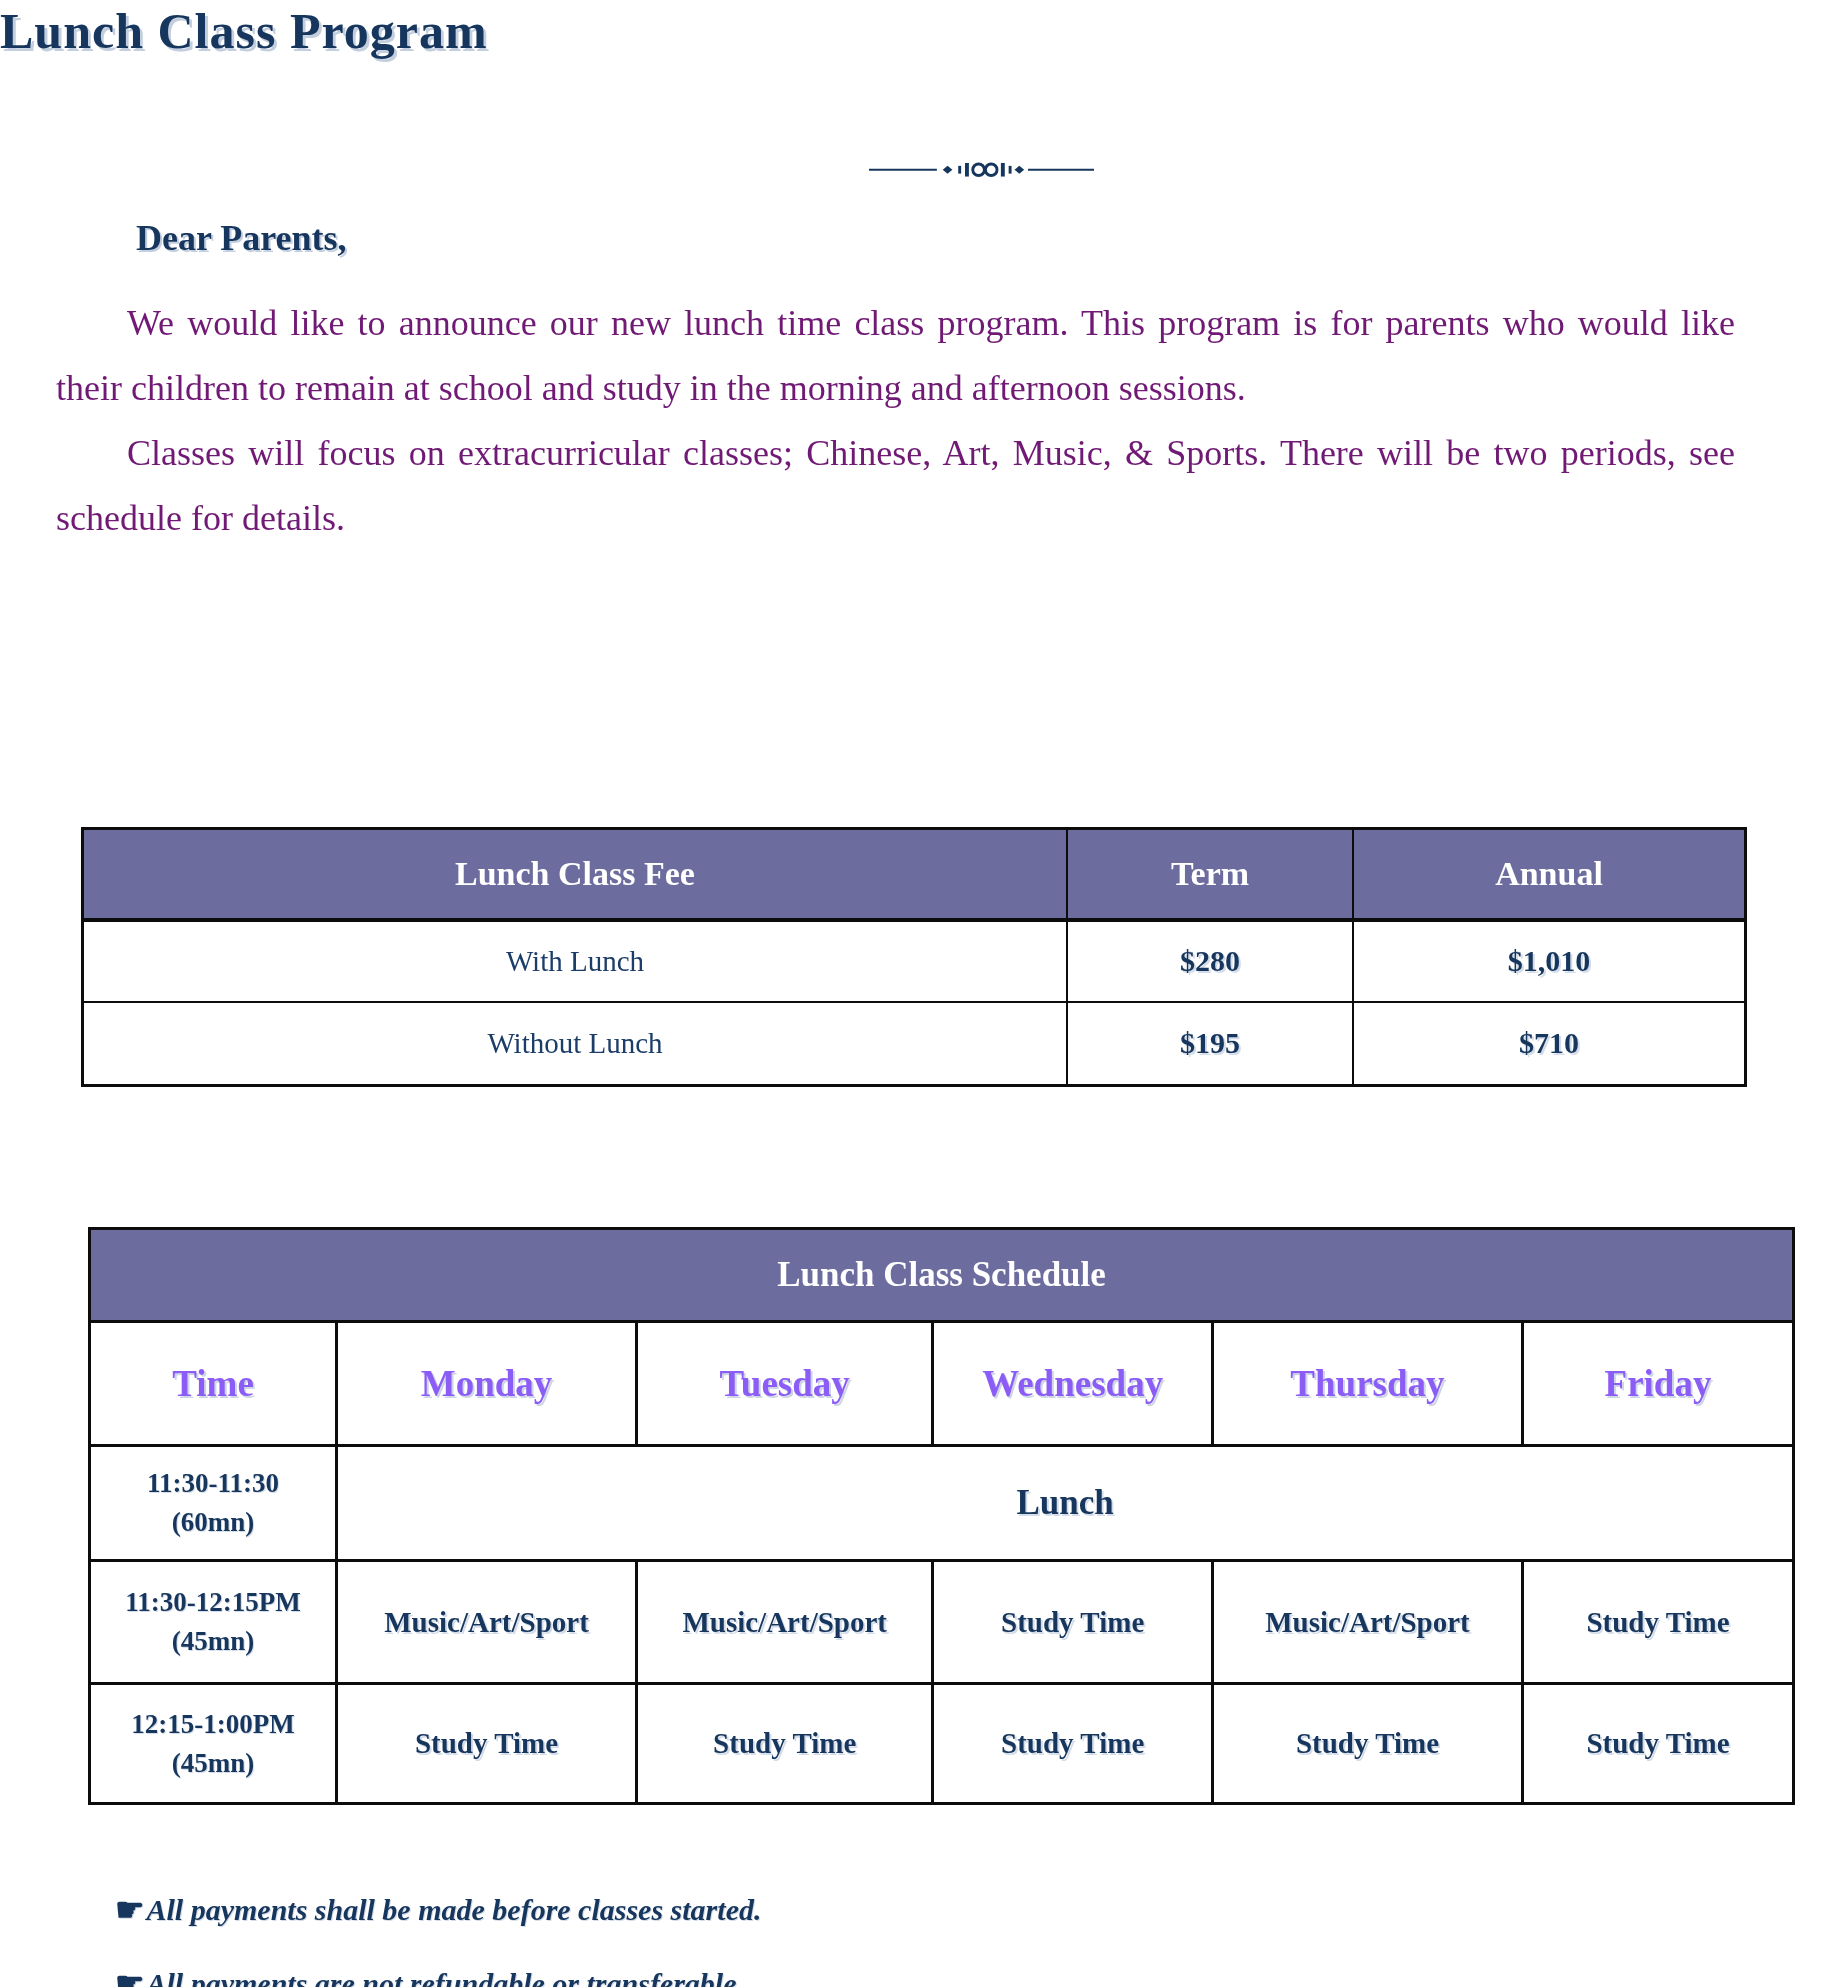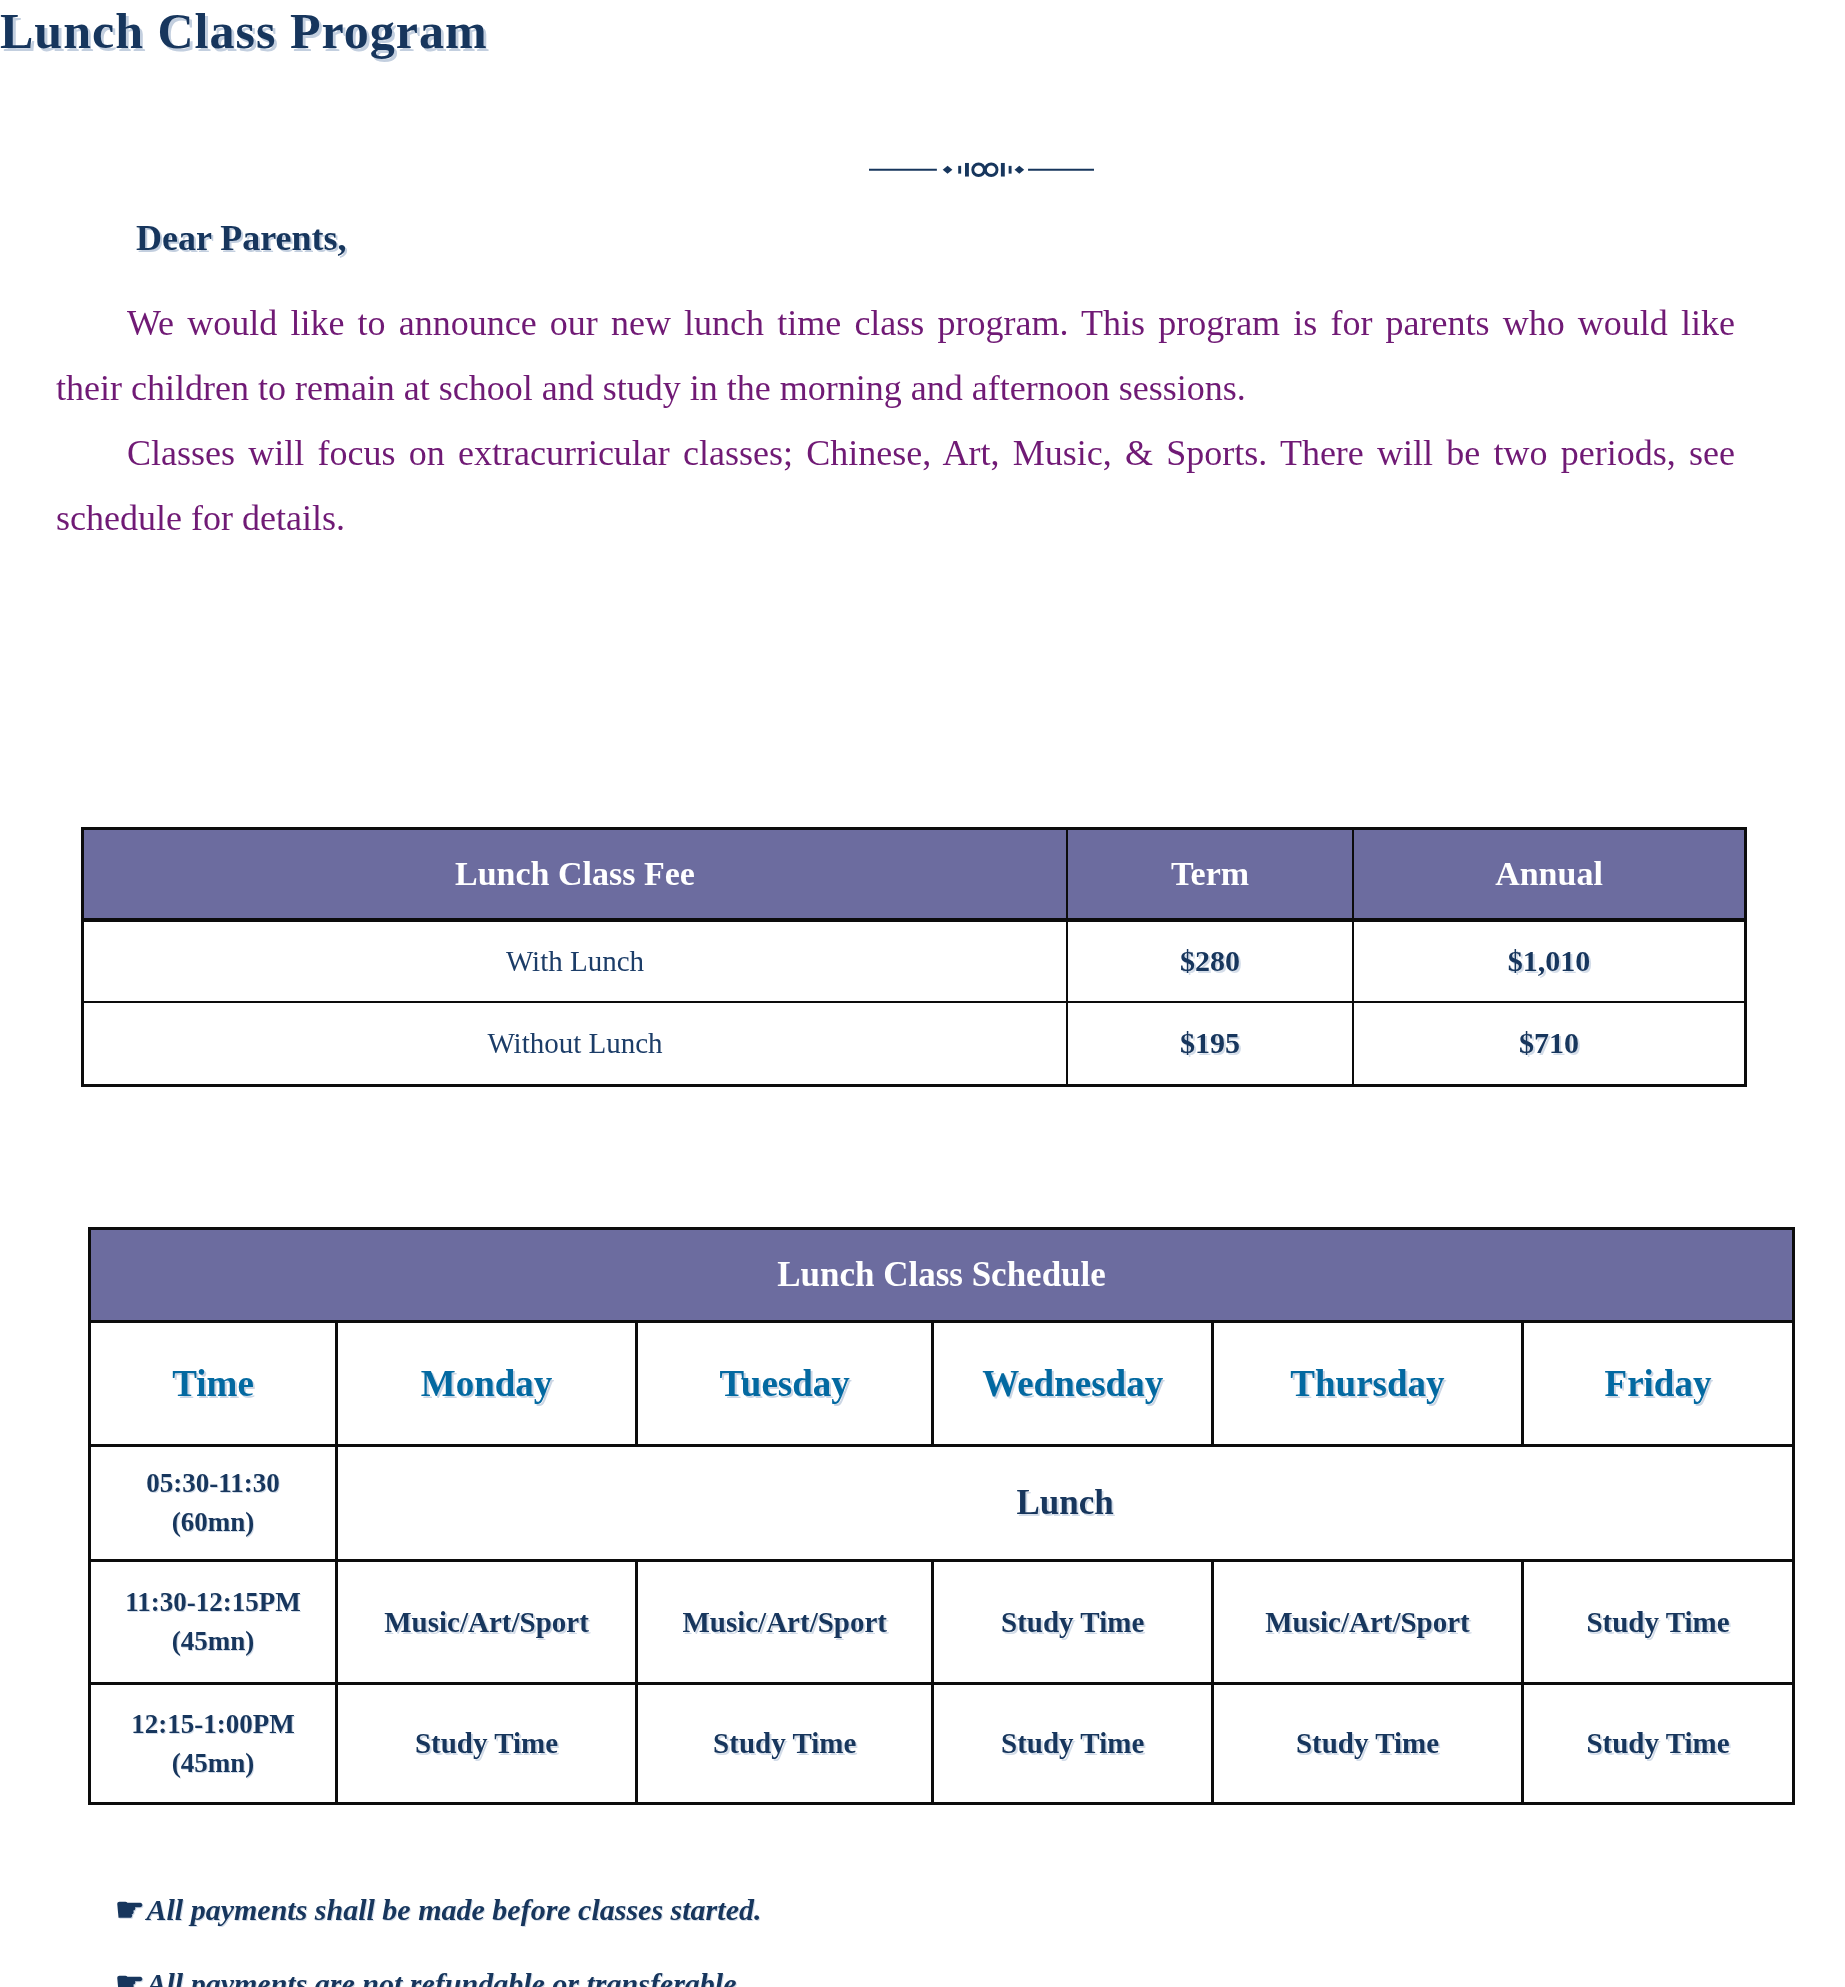--- a/index.html
+++ b/index.html
@@ -53,21 +53,21 @@
   .fee-val{font-size:30px;font-weight:bold;color:#17365d;text-shadow:1.9px 1.9px 0 #d3dce8;}
   
   .sched-table{
     position:absolute;top:1227px;left:88px;
     width:1707px;
     border:3.9px solid #0c0c0c;
   }
   .sched-table td{border:3.9px solid #0c0c0c;}
   .sched-band{font-size:35px;border-bottom:4.9px solid #0c0c0c;}
   .day-hdr{
-    font-size:37px;font-weight:bold;color:#0369a1;
+    font-size:37px;font-weight:bold;color:#8b5cf6;
     text-shadow:1.9px 1.9px 0 #ccd6e4;
   }
   .time-cell{font-size:27px;font-weight:bold;color:#17365d;line-height:39px;text-shadow:1px 1px 0 #d3dce8;}
   .sched-cell{font-size:29px;font-weight:bold;color:#17365d;text-shadow:1.9px 1.9px 0 #d3dce8;}
   .lunch-cell{font-size:35px;font-weight:bold;color:#17365d;text-shadow:1.9px 1.9px 0 #d3dce8;}
   
   .notes{
     position:absolute;top:1873px;left:115px;width:1553px;
     font-size:30px;font-weight:bold;font-style:italic;
     color:#17365d;
@@ -145,21 +145,21 @@
     <tr style="height:124px">
       <td class="day-hdr">Time</td>
       <td class="day-hdr">Monday</td>
       <td class="day-hdr">Tuesday</td>
       <td class="day-hdr">Wednesday</td>
       <td class="day-hdr">Thursday</td>
       <td class="day-hdr">Friday</td>
     </tr>
     <tr style="height:115px">
       <td class="time-cell">
-        <div>05:30-11:30</div>
+        <div>11:30-11:30</div>
         <div>(60mn)</div>
       </td>
       <td class="lunch-cell" colspan="5">Lunch</td>
     </tr>
     <tr style="height:123px">
       <td class="time-cell">
         <div>11:30-12:15PM</div>
         <div>(45mn)</div>
       </td>
       <td class="sched-cell">Music/Art/Sport</td>

